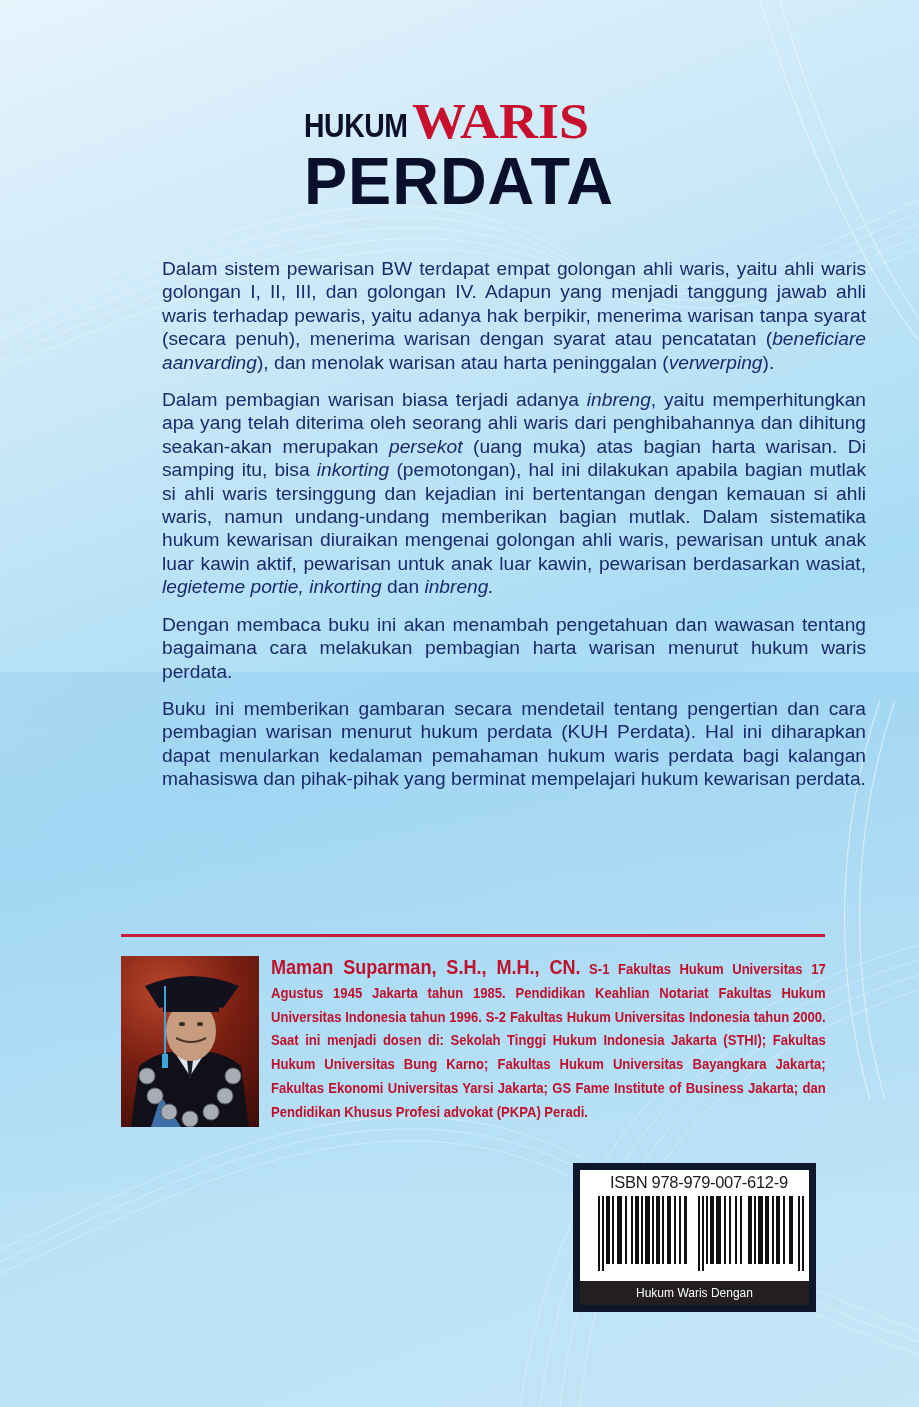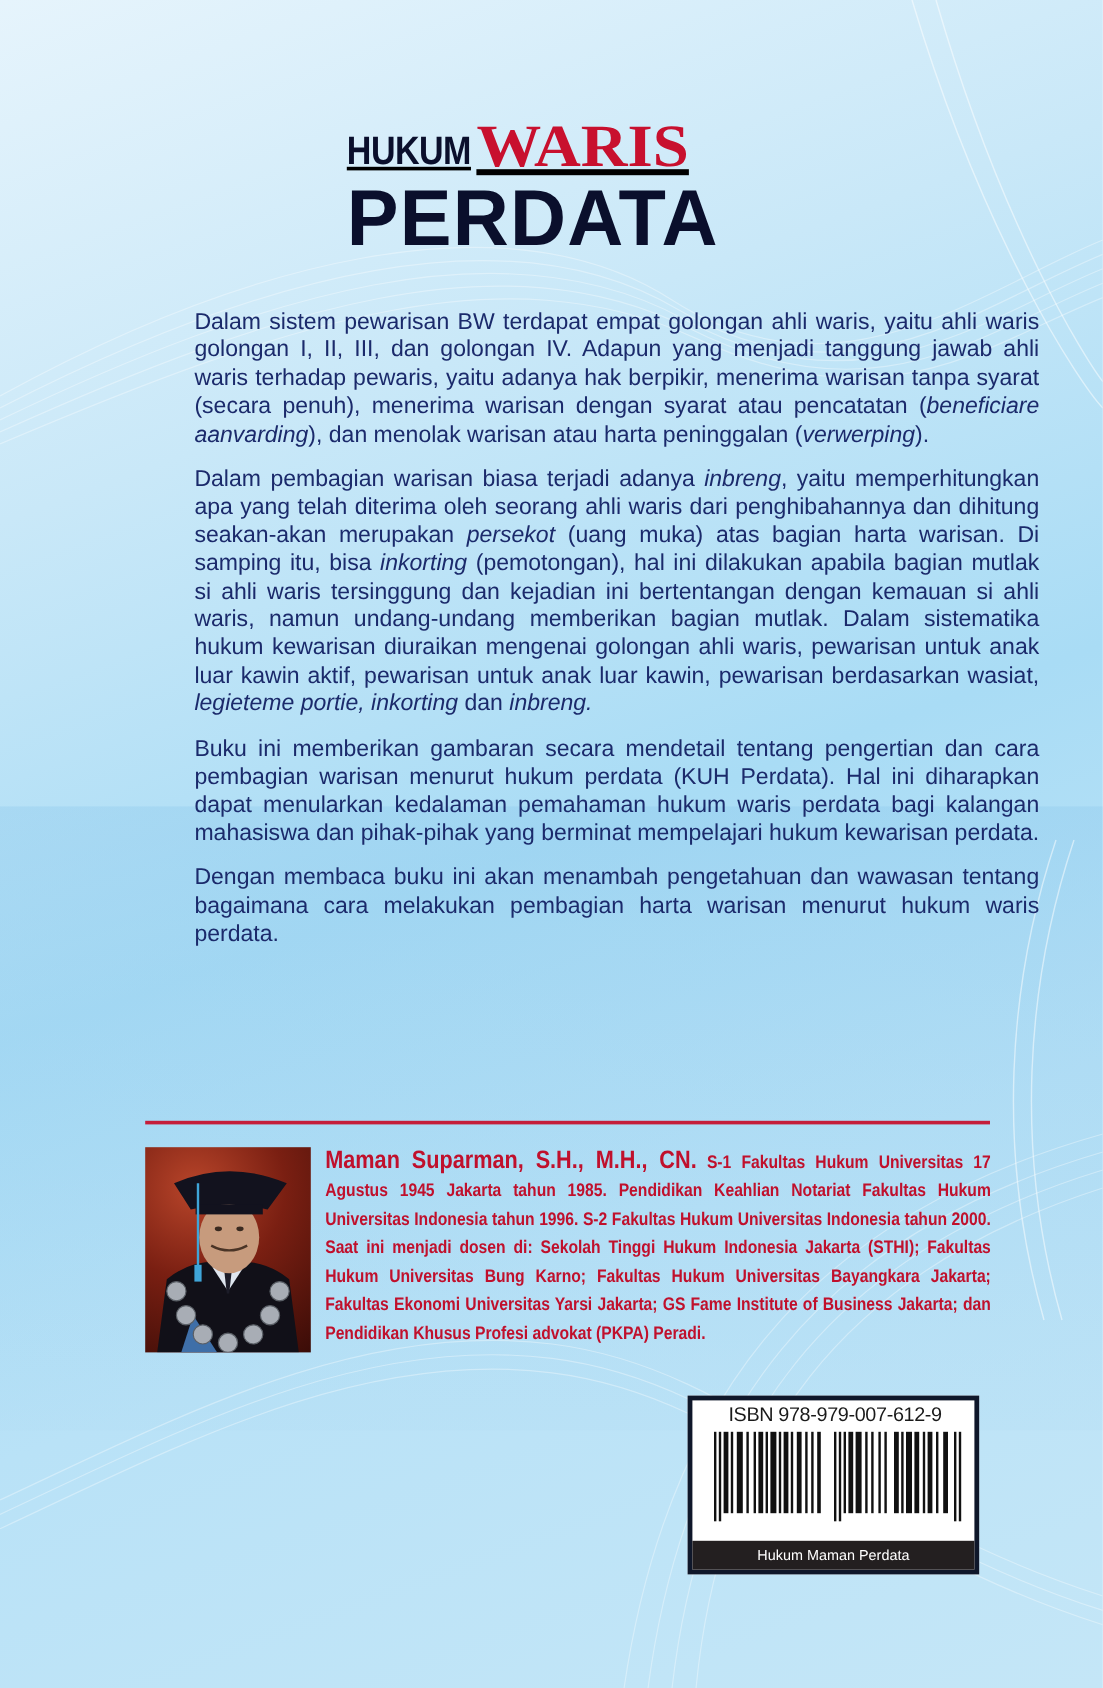--- a/index.html
+++ b/index.html
@@ -6,21 +6,21 @@
     body {
       width: 919px; height: 1407px; overflow: hidden; position: relative;
       font-family: "Liberation Sans", sans-serif;
       background: linear-gradient(160deg, #e6f4fc 0%, #c9e8f8 25%, #a9dcf5 50%, #b9e2f7 70%, #c4e6f7 100%);
     }
     .bg-layer { position: absolute; inset: 0; pointer-events: none; overflow: hidden; }
     .bg-layer svg { position: absolute; inset: 0; }
     .band { position: absolute; left: 0; right: 0; top: 672px; height: 520px;
       background: linear-gradient(180deg, rgba(140,200,236,0.35), rgba(170,215,240,0.15)); }
 
-    .title-wrap { position: absolute; left: 289px; top: 96px; width: 360px; text-decoration: underline; }
+    .title-wrap { position: absolute; left: 304px; top: 96px; width: 360px; }
     .title-line1 { display: flex; align-items: flex-end; height: 50px; }
     .t-hukum { font-family: "Liberation Sans", sans-serif; font-weight: 700; font-size: 33px;
       color: #0a0f2c; letter-spacing: -0.5px; transform: scaleX(0.86); transform-origin: left bottom;
       display: inline-block; line-height: 1; margin-bottom: 4px; }
     .t-waris { font-family: "Liberation Serif", serif; font-weight: 700; font-size: 50px;
       color: #c8102e; line-height: 1; margin-left: -12px; letter-spacing: 0px;
       transform: scaleX(1.08); transform-origin: left bottom; display: inline-block; }
     .t-perdata { font-family: "Liberation Sans", sans-serif; font-weight: 700; font-size: 66px;
       color: #0a0f2c; line-height: 1; margin-top: 2px; letter-spacing: 1px;
       transform: scaleX(0.98); transform-origin: left top; display: inline-block; }
@@ -36,21 +36,21 @@
     .author-photo { position: absolute; left: 121px; top: 956px; width: 138px; height: 171px;
       background: radial-gradient(circle at 30% 20%, #b8452a 0%, #7a1f12 45%, #3a0c07 100%);
       overflow: hidden; }
     .author-bio { position: absolute; left: 271px; top: 955px; width: 555px;
       color: #c0102c; font-family: "Liberation Sans", sans-serif; font-weight: 700;
       font-size: 15.2px; line-height: 23.8px; text-align: justify;
       transform: scaleX(0.86); transform-origin: left top; width: 645px; }
     .author-name { font-size: 21px; letter-spacing: 0px; }
 
     .isbn-box { position: absolute; left: 573px; top: 1163px; width: 243px; height: 149px;
-      background: #ffffff; border: 4px solid #0f172a; box-sizing: border-box; }
+      background: #ffffff; border: 7px solid #0f172a; box-sizing: border-box; }
     .isbn-text { position: absolute; left: 30px; top: 3px; font-size: 16.5px; color: #1a1a1a;
       letter-spacing: -0.3px; }
     .barcode { position: absolute; left: 18px; top: 26px; width: 207px; height: 75px; }
     .isbn-digits { position: absolute; left: 8px; top: 103px; width: 226px; font-family: "DejaVu Sans Mono", monospace;
       font-size: 20px; color: #1a1a1a; letter-spacing: 2.5px; white-space: pre; }
     .isbn-footer { position: absolute; left: 0; right: 0; bottom: 0; height: 24px; background: #231f20;
       color: #ffffff; font-size: 12px; text-align: center; line-height: 24px; }
   </style>
 </head>
 <body>
@@ -85,22 +85,22 @@
   <div class="title-line1">
     <span class="t-hukum">HUKUM</span>
     <span class="t-waris">WARIS</span>
   </div>
   <span class="t-perdata">PERDATA</span>
 </div>
 
 <div class="blurb" id="para-1">
   <p><span>Dalam sistem pewarisan BW terdapat empat golongan ahli waris, yaitu ahli waris golongan I, II, III, dan golongan IV. Adapun yang menjadi tanggung jawab ahli waris terhadap pewaris, yaitu adanya hak berpikir, menerima warisan tanpa syarat (secara penuh), menerima warisan dengan syarat atau pencatatan (</span><em>beneficiare aanvarding</em><span>), dan menolak warisan atau harta peninggalan (</span><em>verwerping</em><span>).</span></p>
   <p><span>Dalam pembagian warisan biasa terjadi adanya </span><em>inbreng</em><span>, yaitu memperhitungkan apa yang telah diterima oleh seorang ahli waris dari penghibahannya dan dihitung seakan-akan merupakan </span><em>persekot</em><span> (uang muka) atas bagian harta warisan. Di samping itu, bisa </span><em>inkorting</em><span> (pemotongan), hal ini dilakukan apabila bagian mutlak si ahli waris tersinggung dan kejadian ini bertentangan dengan kemauan si ahli waris, namun undang-undang memberikan bagian mutlak. Dalam sistematika hukum kewarisan diuraikan mengenai golongan ahli waris, pewarisan untuk anak luar kawin aktif, pewarisan untuk anak luar kawin, pewarisan berdasarkan wasiat, </span><em>legieteme portie, inkorting</em><span> dan </span><em>inbreng.</em></p>
+  <p><span>Dengan membaca buku ini akan menambah pengetahuan dan wawasan tentang bagaimana cara melakukan pembagian harta warisan menurut hukum waris perdata.</span></p>
   <p><span>Buku ini memberikan gambaran secara mendetail tentang pengertian dan cara pembagian warisan menurut hukum perdata (KUH Perdata). Hal ini diharapkan dapat menularkan kedalaman pemahaman hukum waris perdata bagi kalangan mahasiswa dan pihak-pihak yang berminat mempelajari hukum kewarisan perdata.</span></p>
-  <p><span>Dengan membaca buku ini akan menambah pengetahuan dan wawasan tentang bagaimana cara melakukan pembagian harta warisan menurut hukum waris perdata.</span></p>
 </div>
 
 <div class="rule"></div>
 
 <div class="author-photo">
   <svg width="138" height="171" viewBox="0 0 138 171">
 
     <path d="M10 171 L18 110 Q40 92 69 96 Q98 92 120 110 L128 171 Z" fill="#111018"></path>
     <path d="M30 171 L40 140 L60 171 Z" fill="#3f6fa8"></path>
 
@@ -169,14 +169,14 @@
         <rect x="160" y="0" width="5" height="68"></rect>
       <rect x="167" y="0" width="4" height="68"></rect>
         <rect x="174" y="0" width="2" height="68"></rect>
       <rect x="178" y="0" width="4" height="68"></rect>
         <rect x="185" y="0" width="2" height="68"></rect>
       <rect x="191" y="0" width="4" height="68"></rect>
         <rect x="200" y="0" width="2" height="75"></rect>
       <rect x="204" y="0" width="2" height="75"></rect>
     </g>
   </svg>
-  <div class="isbn-footer">Hukum Maman Perdata</div>
+  <div class="isbn-footer">Hukum Waris Dengan</div>
 </div>
 
 </body></html>

